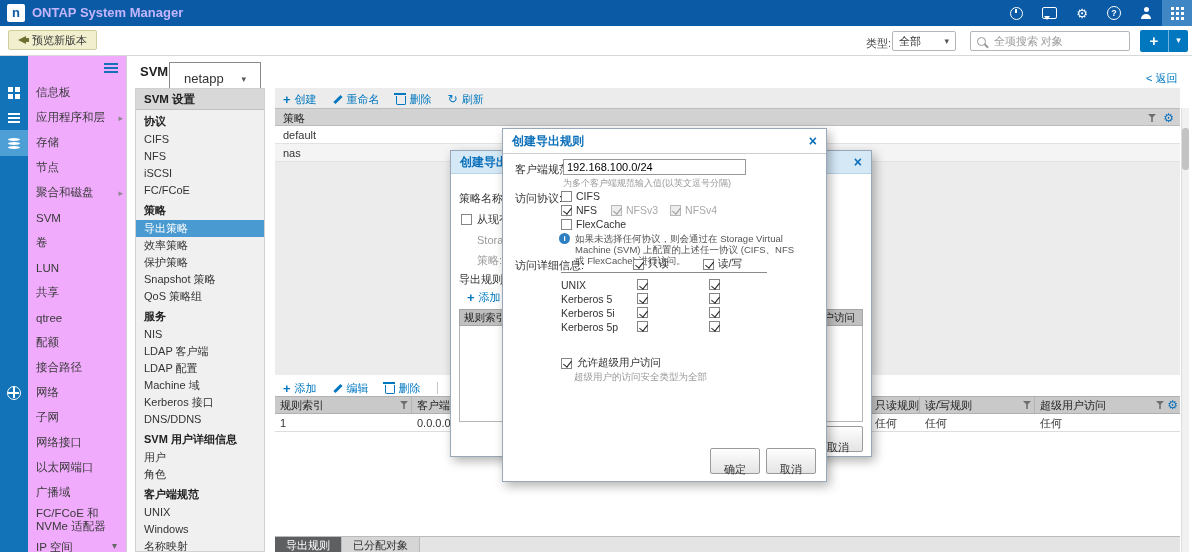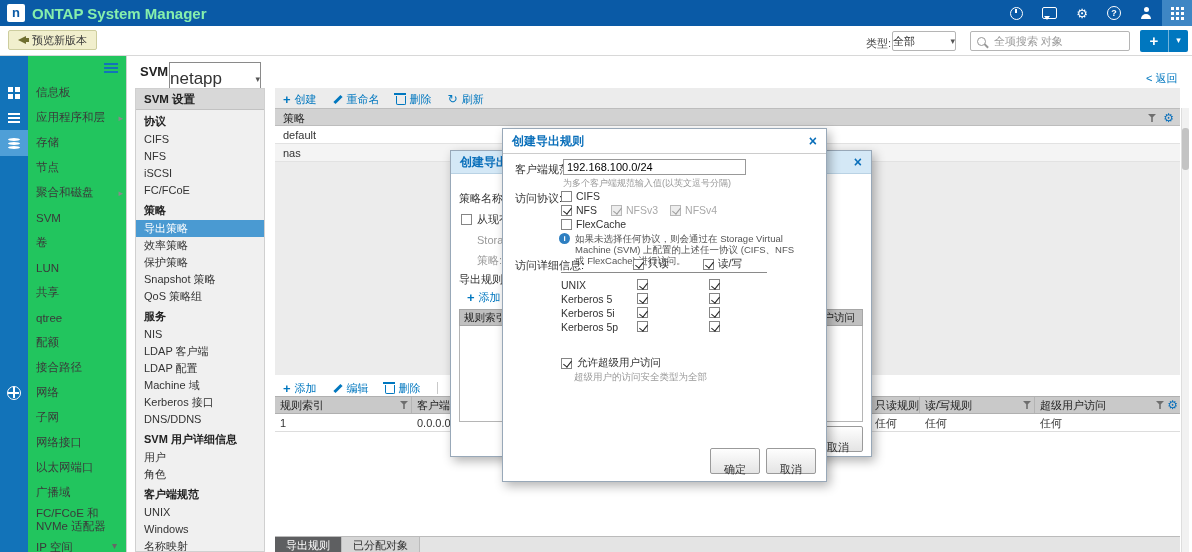--- a/index.html
+++ b/index.html
@@ -4,21 +4,21 @@
 <style>
   html,body{margin:0;padding:0;background:#fff}
   #root{position:relative;width:1192px;height:552px;overflow:hidden;background:#fff;
         font-family:"Liberation Sans","DejaVu Sans",sans-serif;font-size:12px;color:#333}
   .abs{position:absolute}
   
   #topbar{left:0;top:0;width:1192px;height:26px;background:#0a5aa6}
   .logo{position:absolute;left:7px;top:4px;width:18px;height:18px;background:#fff;border-radius:2px;
         color:#0a5aa6;font-weight:bold;font-size:13px;text-align:center;line-height:18px}
   .logo::after{content:"n"}
-  .tb-title{position:absolute;left:32px;top:5px;color:#86efac;font-size:15px;font-weight:bold}
+  .tb-title{position:absolute;left:32px;top:5px;color:#c4b5fd;font-size:13px;font-weight:bold}
   .tb-icons{position:absolute;right:40px;top:0;height:26px;display:flex;align-items:center;gap:19px}
   .apps-tile{position:absolute;right:0;top:0;width:30px;height:26px;background:#3e86c4;display:flex;align-items:center;justify-content:center}
   .i-clock{width:11px;height:11px;border:1.5px solid #fff;border-radius:50%;position:relative}
   .i-clock::after{content:"";position:absolute;left:4px;top:1.5px;width:1.5px;height:4px;background:#fff}
   .i-bubble{width:13px;height:10px;border:1.5px solid #fff;border-radius:2px;position:relative}
   .i-bubble::after{content:"";position:absolute;left:1px;bottom:-5px;width:0;height:0;border:3px solid transparent;border-top:4px solid #fff}
   .i-gear{color:#fff;font-size:13px;line-height:13px}
   .i-gear::before{content:"⚙"}
   .i-help{width:12px;height:12px;border:1.5px solid #fff;border-radius:50%;color:#fff;font-size:9px;font-weight:bold;text-align:center;line-height:12px}
   .i-help::before{content:"?"}
@@ -29,21 +29,21 @@
   .i-grid::before{content:"";display:block;width:3px;height:3px;background:#fff;
       box-shadow:5px 0 0 #fff,10px 0 0 #fff,0 5px 0 #fff,5px 5px 0 #fff,10px 5px 0 #fff,0 10px 0 #fff,5px 10px 0 #fff,10px 10px 0 #fff}
   
   #subbar{left:0;top:26px;width:1192px;height:30px;background:#fff;border-bottom:1px solid #d8d8d8;box-sizing:border-box}
   .preview-btn{position:absolute;left:8px;top:4px;height:20px;background:#f1efcd;border:1px solid #cdcd9e;border-radius:2px;
       display:flex;align-items:center;gap:6px;padding:0 9px;font-size:11px;color:#3a3a3a;box-sizing:border-box}
   .i-mega{width:0;height:0;border-top:4px solid transparent;border-bottom:4px solid transparent;border-right:8px solid #6f6f2f;position:relative}
   .i-mega::after{content:"";position:absolute;left:8px;top:-2px;width:3px;height:4px;background:#6f6f2f}
   .type-label{left:866px;top:10px;font-size:11px;color:#444}
   .type-select{left:892px;top:5px;width:64px;height:20px;border:1px solid #b5b5b5;border-radius:2px;background:#fff;
-      display:flex;align-items:center;justify-content:space-between;padding:0 0;font-size:11px;box-sizing:border-box}
+      display:flex;align-items:center;justify-content:space-between;padding:0 6px;font-size:11px;box-sizing:border-box}
   .caret{color:#555;font-size:9px}
   .caret::after{content:"▾"}
   .search-box{left:970px;top:5px;width:160px;height:20px;border:1px solid #b5b5b5;border-radius:2px;background:#fff;
       display:flex;align-items:center;gap:6px;padding:0 6px;box-sizing:border-box}
   .i-search{width:7px;height:7px;border:1.5px solid #979797;border-radius:50%;position:relative;flex:none}
   .i-search::after{content:"";position:absolute;left:6px;top:7px;width:5px;height:1.5px;background:#979797;transform:rotate(45deg)}
   .search-input{border:none;outline:none;flex:1;font-size:11px;color:#333;font-family:Liberation Serif, serif;background:transparent;min-width:0}
   .search-input::placeholder{color:#9a9a9a}
   .add-split{left:1140px;top:4px;width:48px;height:22px;background:#0077bf;border-radius:2px;color:#fff;display:flex}
   .add-plus{width:28px;text-align:center;line-height:21px;font-size:15px;font-weight:bold;border-right:1px solid rgba(255,255,255,.45)}
@@ -56,34 +56,34 @@
   .i-dash{width:12px;height:12px}
   .i-dash::before{content:"";display:block;width:5px;height:5px;background:#fff;box-shadow:7px 0 0 #fff,0 7px 0 #fff,7px 7px 0 #fff}
   .i-layers{width:12px;height:10px}
   .i-layers::before{content:"";display:block;width:12px;height:2px;background:#fff;box-shadow:0 4px 0 #fff,0 8px 0 #fff}
   .i-db{width:12px;height:11px}
   .i-db::before{content:"";display:block;width:12px;height:3px;border-radius:50%;background:#fff;box-shadow:0 4px 0 #fff,0 8px 0 #fff}
   .i-globe{width:12px;height:12px;border:1.5px solid #fff;border-radius:50%;position:relative;box-sizing:content-box}
   .i-globe::before{content:"";position:absolute;left:5px;top:0;width:1.5px;height:11px;background:#fff}
   .i-globe::after{content:"";position:absolute;left:0;top:5px;width:11px;height:1.5px;background:#fff}
   
-  #sidebar{left:28px;top:56px;width:99px;height:496px;background:#22c55e;border-right:1px solid #d0d0d0;box-sizing:border-box}
+  #sidebar{left:28px;top:56px;width:99px;height:496px;background:#f0abfc;border-right:1px solid #d0d0d0;box-sizing:border-box}
   .i-menu{position:absolute;right:8px;top:7px;width:14px;height:10px}
   .i-menu::before{content:"";display:block;width:14px;height:2px;background:#1273b9;box-shadow:0 4px 0 #1273b9,0 8px 0 #1273b9}
   .nav-list{position:absolute;left:0;top:24px;width:98px}
   .nav-item{height:25px;display:flex;align-items:center;padding:0 10px 0 8px;font-size:11.5px;color:#3a3a3a;position:relative;box-sizing:border-box}
   .nav-item.two{height:30px;line-height:13px}
   .nav-item .arr{position:absolute;right:3px;color:#8a8a8a;font-size:9px}
   .nav-item .arr::after{content:"▸"}
   .nav-down{position:absolute;left:84px;top:484px;color:#666;font-size:10px}
   .nav-down::after{content:"▾"}
   
   .svm-label{left:140px;top:64px;font-weight:bold;font-size:13px;color:#222}
   .svm-select{left:169px;top:62px;width:92px;height:33px;border:1px solid #8a8a8a;background:#fff;
-      display:flex;align-items:center;justify-content:space-between;padding:0 0;font-size:17px;box-sizing:border-box}
+      display:flex;align-items:center;justify-content:space-between;padding:0 14px;font-size:13px;box-sizing:border-box}
   .back-link{left:1146px;top:71px;color:#0077bf;font-size:11px}
   
   #settings{left:135px;top:88px;width:130px;height:464px;background:#f0f0f0;border:1px solid #d0d0d0;box-sizing:border-box;overflow:hidden}
   .set-header{height:20px;background:#d8d8d8;font-weight:bold;font-size:11.5px;line-height:20px;padding-left:8px;border-bottom:1px solid #c2c2c2;color:#222}
   .set-group-title{font-weight:bold;font-size:11px;padding:4px 8px 2px;color:#222}
   .set-item{font-size:11px;height:17px;line-height:17px;padding:0 8px;color:#333}
   .set-item.selected{background:#4a9ad2;color:#fff}
   
   #policies-bg{left:275px;top:88px;width:905px;height:287px;background:#ececec}
   .tbar{position:absolute;display:flex;gap:16px;align-items:center;height:16px}

